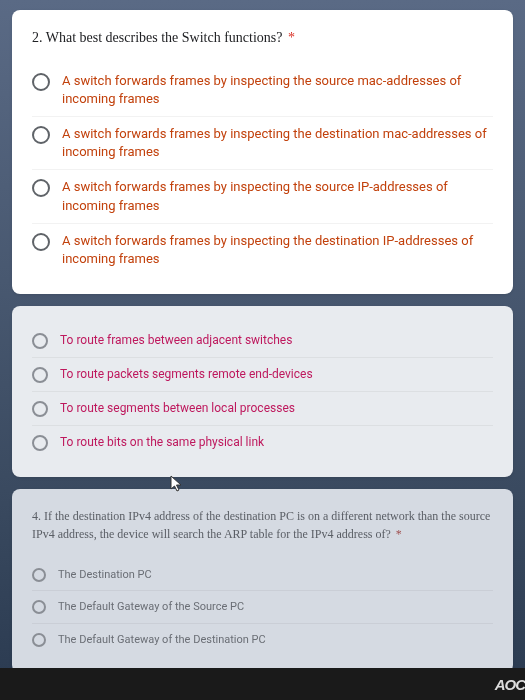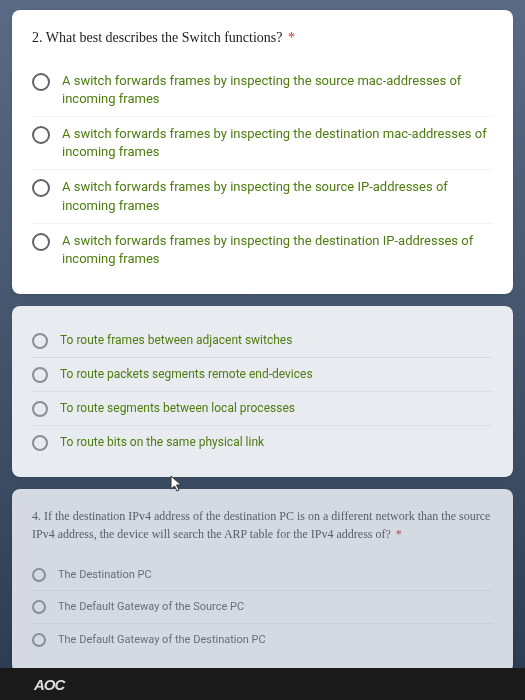--- a/index.html
+++ b/index.html
@@ -78,26 +78,26 @@
       border-color: #8a8e95;
       width: 16px;
       height: 16px;
     }
     .dim2 .radio {
       width: 14px;
       height: 14px;
     }
     .option-label {
       font-size: 13px;
-      color: #4d7c0f;
+      color: #c2410c;
       line-height: 1.4;
       flex: 1;
     }
     .dim1 .option-label {
-      color: #4d7c0f;
+      color: #be185d;
       font-size: 12px;
     }
     .dim2 .option-label {
       color: #6a6e75;
       font-size: 11px;
     }
     .cursor {
       position: absolute;
       left: 170px;
       top: 475px;
@@ -106,20 +106,21 @@
     .bottom-bar {
       position: absolute;
       bottom: 0;
       left: 0;
       right: 0;
       height: 32px;
       background: #1a1a1a;
       display: flex;
       align-items: center;
       padding-left: 34px;
+      justify-content: flex-end;
     }
     .logo {
       color: #ddd;
       font-family: Arial, sans-serif;
       font-style: italic;
       font-weight: bold;
       font-size: 15px;
       letter-spacing: -1px;
     }
   </style>

